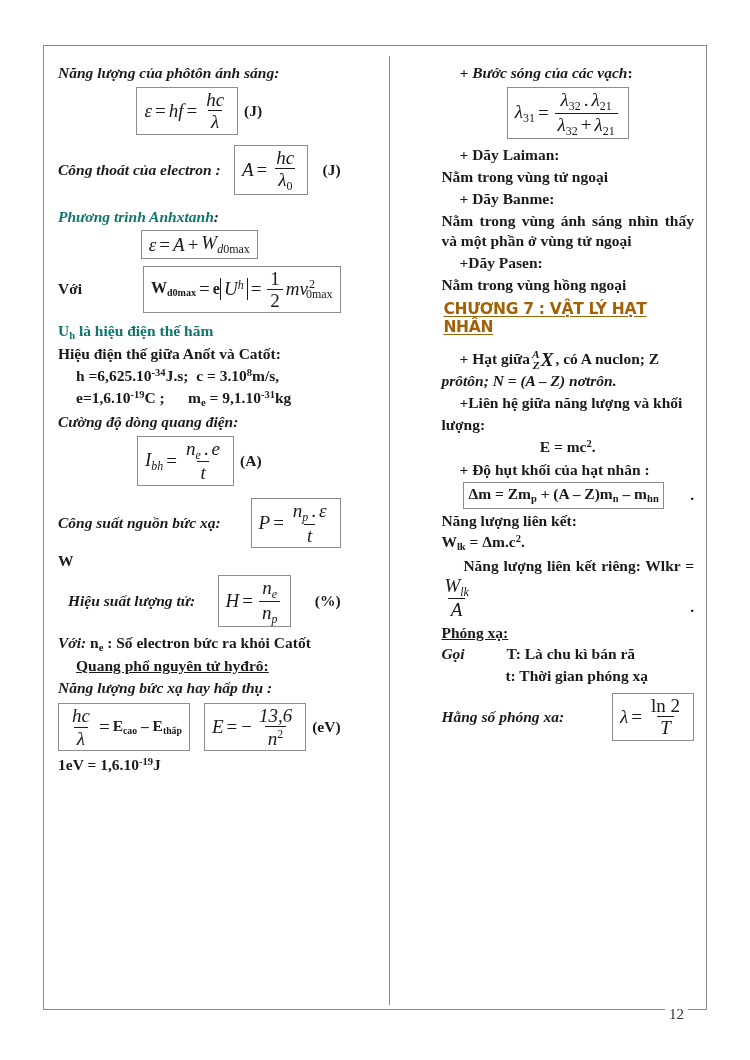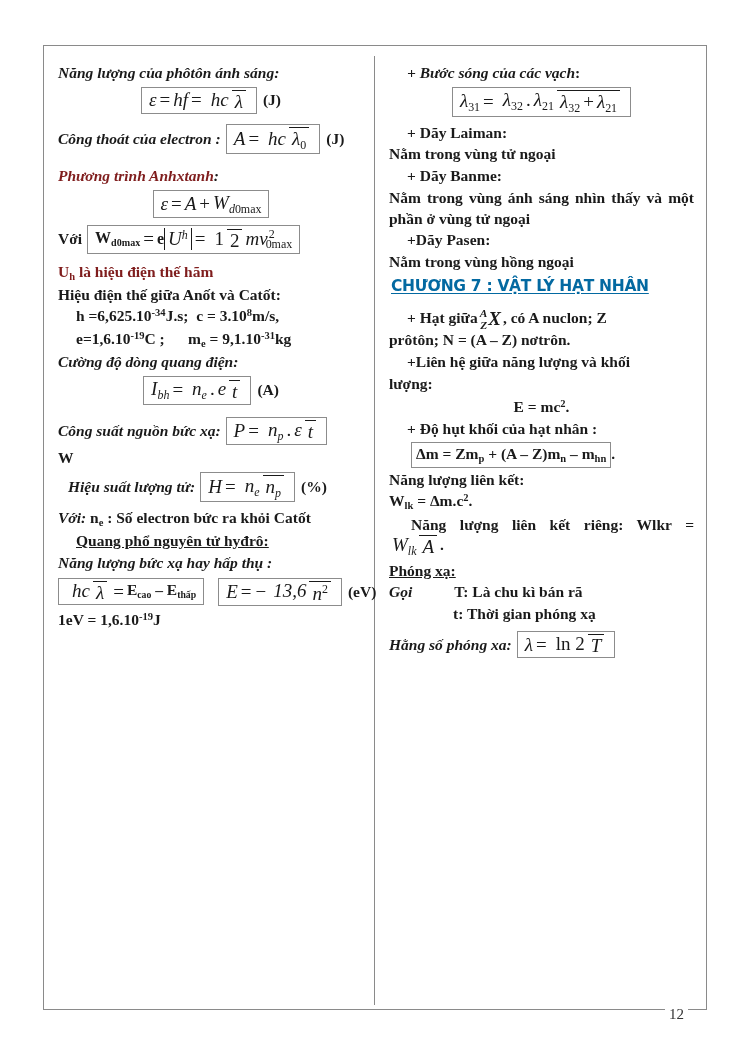--- a/index.html
+++ b/index.html
@@ -23,20 +23,21 @@
     top: 45px;
     width: 664px;
     height: 965px;
     border: 1.5px solid #8a8a8a;
     box-sizing: border-box;
   }
   #columns {
     position: absolute;
     inset: 0;
     display: flex;
+    gap: 38px;
   }
   .col {
     box-sizing: border-box;
     position: relative;
   }
   .col-left  { width: 330px; padding: 16px 10px 0 14px; }
   .col-div   { width: 1px; background: #8a8a8a; margin: 10px 0 4px 0; }
   .col-right { width: 331px; padding: 16px 12px 0 14px; }
 
   #page-number {
@@ -52,49 +53,50 @@
 
   
   .line {
     font-size: 15.5px;
     font-weight: bold;
     line-height: 1.34;
     margin: 1px 0;
     white-space: normal;
   }
   .ital   { font-style: italic; }
-  .red    { color: #7f1d1d; }
+  .red    { color: #0f766e; }
   .uline  { text-decoration: underline; }
   .center { text-align: center; }
   .just   { text-align: justify; text-align-last: justify; margin-left: 22px; }
   .justl  { text-align: justify; }
   .indent1 { padding-left: 18px; }
   .indent2 { padding-left: 34px; }
   .indent3 { padding-left: 64px; }
   sub { font-size: 0.68em; vertical-align: -0.28em; }
   sup { font-size: 0.68em; vertical-align: 0.52em; }
 
   .chapter-head {
     font-family: "DejaVu Sans", "Liberation Sans", sans-serif;
-    color: #0369a1;
+    color: #a16207;
     font-weight: bold;
     font-size: 15.5px;
     letter-spacing: -0.3px;
     text-decoration: underline;
     text-underline-offset: 2px;
     margin: 3px 0 2px 2px;
     display: inline-block;
   }
 
   
   .mrow {
     display: flex;
     align-items: center;
     margin: 3px 0;
     flex-wrap: nowrap;
+    justify-content: space-between;
   }
   .mrow.c  { justify-content: center; }
   .boxed {
     border: 1px solid #8c8c8c;
     padding: 2px 7px 2px 7px;
     display: inline-flex;
     align-items: center;
     background: #fff;
   }
   .math {
@@ -102,21 +104,21 @@
     font-size: 19px;
     font-style: italic;
     display: inline-flex;
     align-items: center;
     white-space: nowrap;
     line-height: 1.05;
   }
   .math .op  { font-style: normal; padding: 0 3px; }
   .frac {
     display: inline-flex;
-    flex-direction: row;
+    flex-direction: column;
     align-items: center;
     vertical-align: middle;
     margin: 0 3px;
     line-height: 1.02;
   }
   .frac > .num { padding: 0 3px 1px 3px; }
   .frac > .den { padding: 1px 3px 0 3px; border-top: 1.3px solid #1a1a1a; }
   .msub { font-size: 0.63em; vertical-align: -0.3em; font-style: italic; }
   .msubn { font-size: 0.63em; vertical-align: -0.3em; font-style: normal; }
   .msupn { font-size: 0.63em; vertical-align: 0.55em; font-style: normal; }
@@ -134,21 +136,21 @@
   .nucl .az {
     display: inline-flex;
     flex-direction: column;
     font-size: 0.6em;
     line-height: 1.0;
     align-items: flex-end;
     padding-right: 1px;
     position: relative;
     top: 1px;
   }
-  .tight { margin-top: -2px; }
+  .tight { margin-top: -2px; font-style: italic; }
 </style>
 </head>
 <body>
 
 <div id="page-frame">
   <div id="columns">
 
     <div class="col col-left">
 
       <div class="line ital">Năng lượng của phôtôn ánh sáng:</div>

